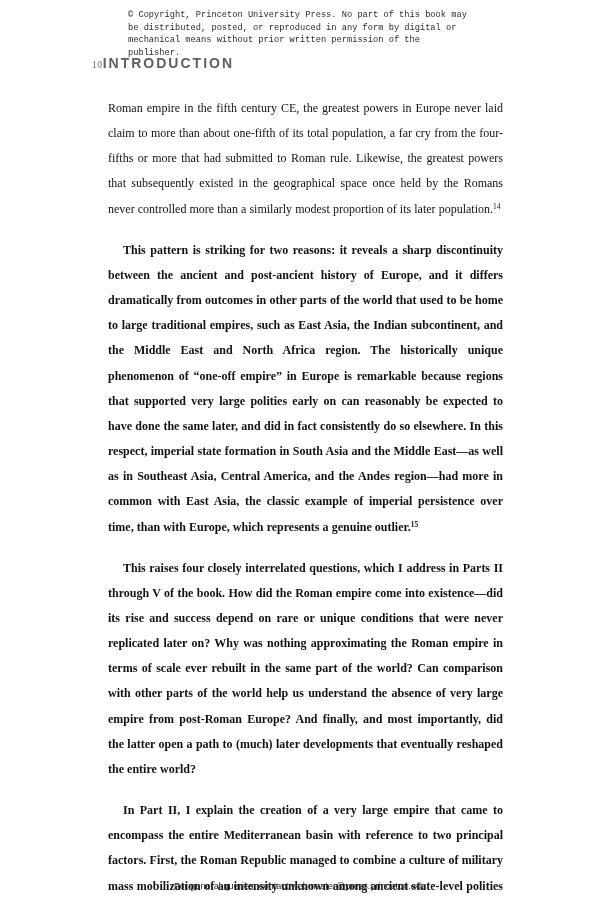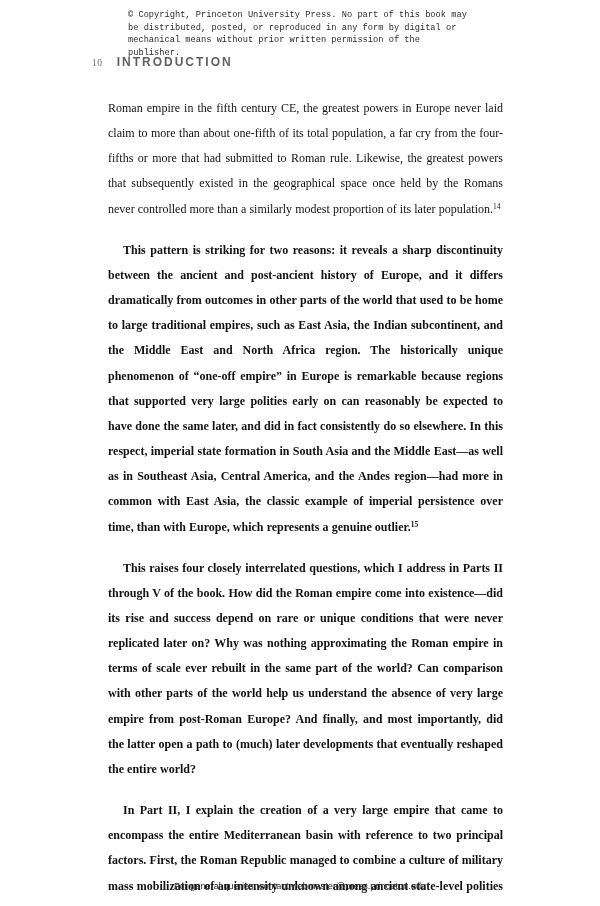--- a/index.html
+++ b/index.html
@@ -47,24 +47,24 @@
   }
   .runhead .folio {
     font-family: "Liberation Serif", serif;
     font-size: 9.5px;
     letter-spacing: 0.6px;
     font-variant-numeric: oldstyle-nums;
     color: #6d6d6d;
   }
   .runhead .rh-title {
     font-family: "Liberation Sans", sans-serif;
-    font-size: 12px;
+    font-size: 14px;
     font-weight: 600;
     letter-spacing: 2.0px;
-    margin-left: 14px;
+    margin-left: 0;
     color: #5f5f5f;
   }
 
   
   .textblock {
     position: absolute;
     left: 92px;
     top: 80px;
     width: 427px;
   }

